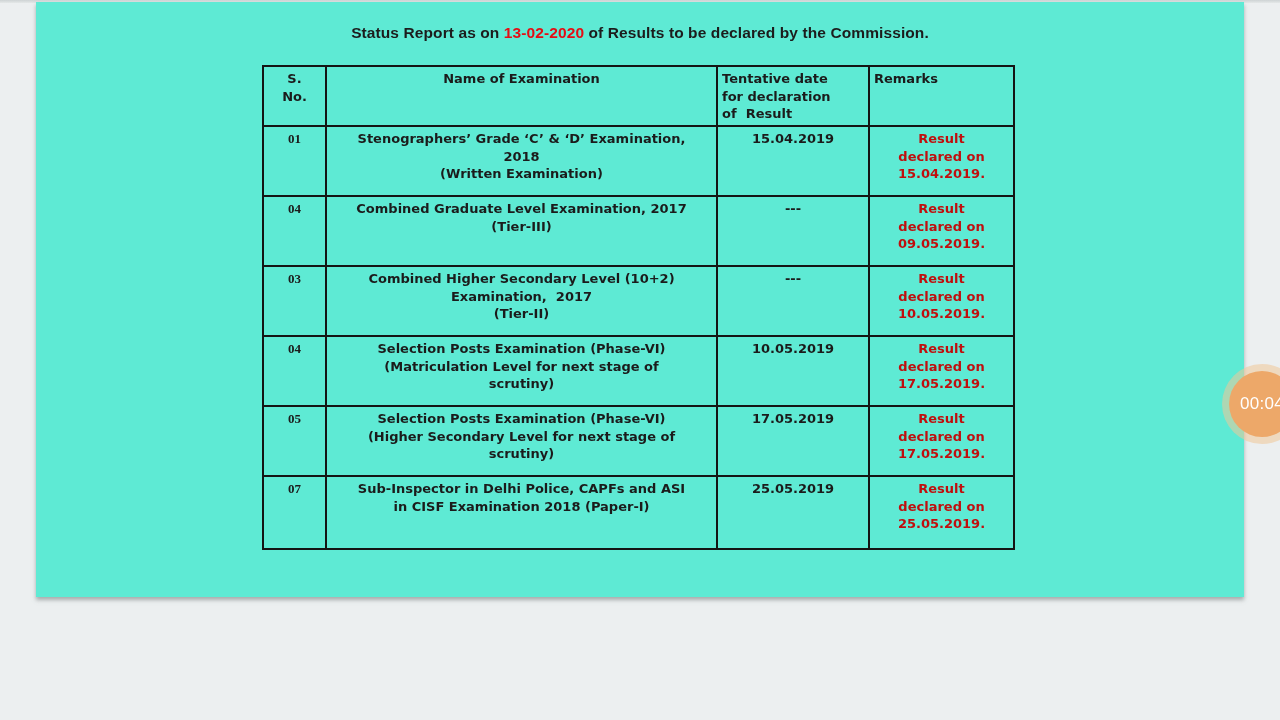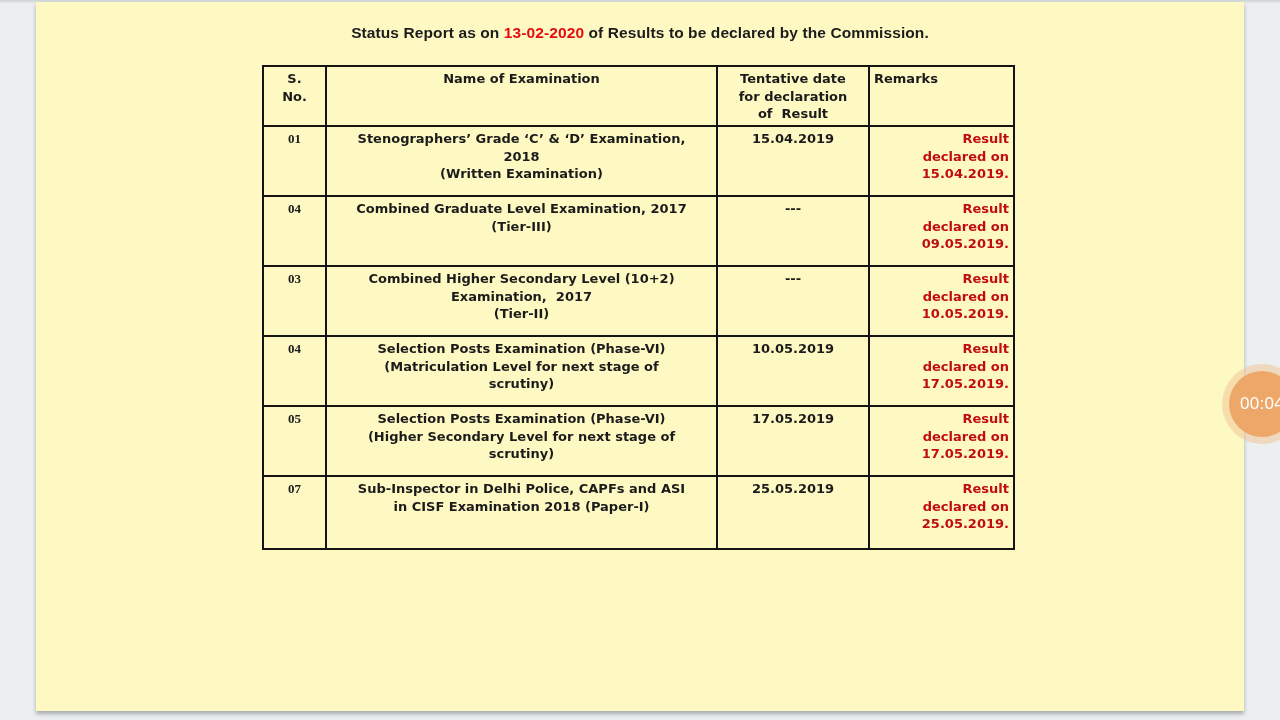--- a/index.html
+++ b/index.html
@@ -19,22 +19,22 @@
     left: 0; top: 0;
     width: 100%;
     height: 3px;
     background: linear-gradient(#ced3d4, #e4e8e8);
   }
   .page {
     position: absolute;
     left: 36px;
     top: 2px;
     width: 1208px;
-    height: 709px;
-    background: #fef9c3;
+    height: 595px;
+    background: #5eead4;
     box-shadow: 0 3px 4px rgba(110,116,118,0.55);
   }
   .report-title {
     position: absolute;
     top: 22px;
     left: 0;
     width: 100%;
     text-align: center;
     font-family: "Liberation Sans", sans-serif;
     font-weight: bold;
@@ -69,24 +69,24 @@
   th.col-sno   { width: 53px; }
   th.col-name  { width: 381px; }
   th.col-date  { width: 142px; }
   th.col-rem   { width: 135px; }
   tr.hdr-row   { height: 60px; }
   tr.data-row  { height: 70px; }
   tr.data-row.last { height: 73px; margin-left: 24px; }
   .cell-sno   { text-align: center; font-family: Liberation Serif, serif; }
   .cell-name  { text-align: center; }
   .cell-date  { text-align: center; }
-  .cell-rem   { text-align: right; padding-left: 6px; color: #c00e0e; }
+  .cell-rem   { text-align: center; padding-left: 6px; color: #c00e0e; }
   th.col-sno  { text-align: center; }
   th.col-name { text-align: center; margin-left: 32px; }
-  th.col-date { text-align: center; }
+  th.col-date { text-align: left; }
   th.col-rem  { text-align: left; padding-left: 6px; }
   .timer-bubble {
     position: absolute;
     left: 1229px;
     top: 371px;
     width: 66px;
     height: 66px;
     border-radius: 50%;
     background: #edа766;
     background-color: #eda869;

